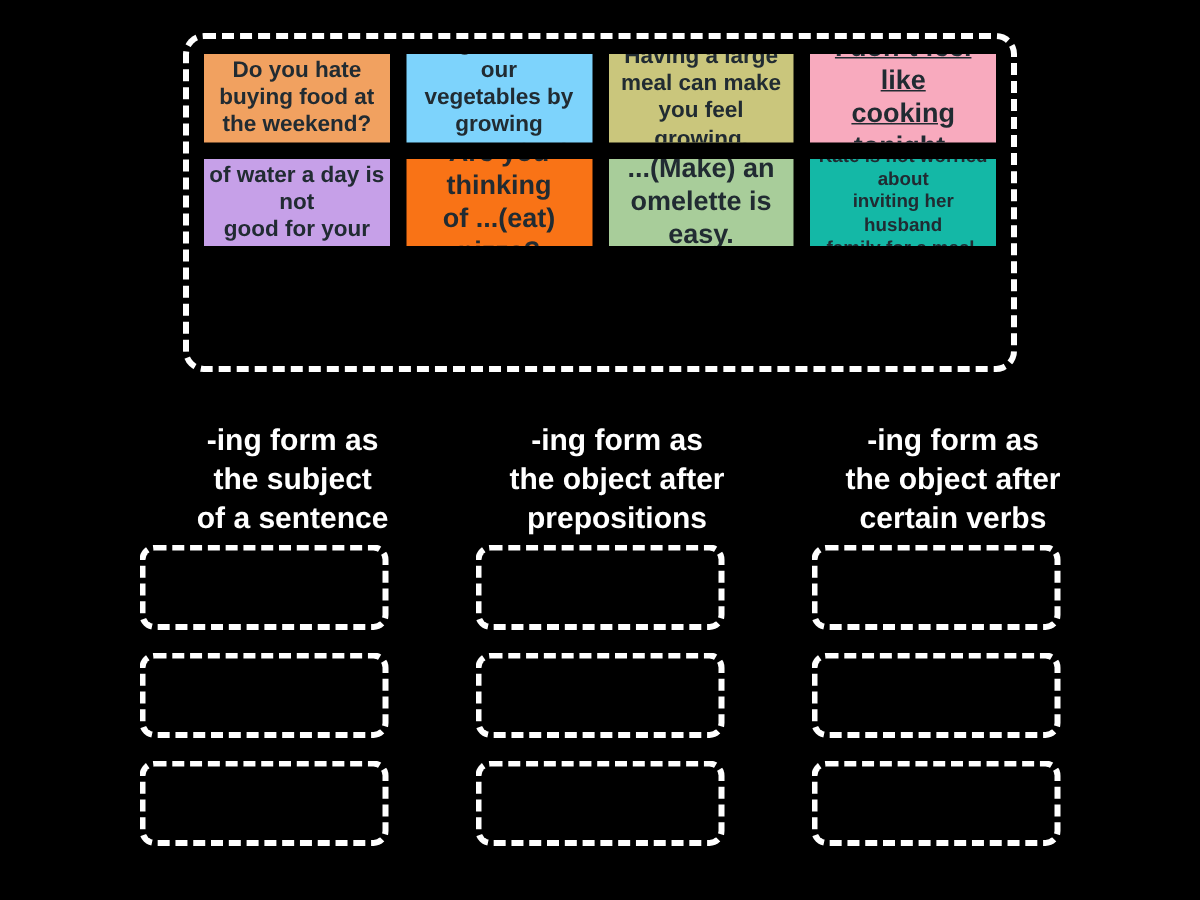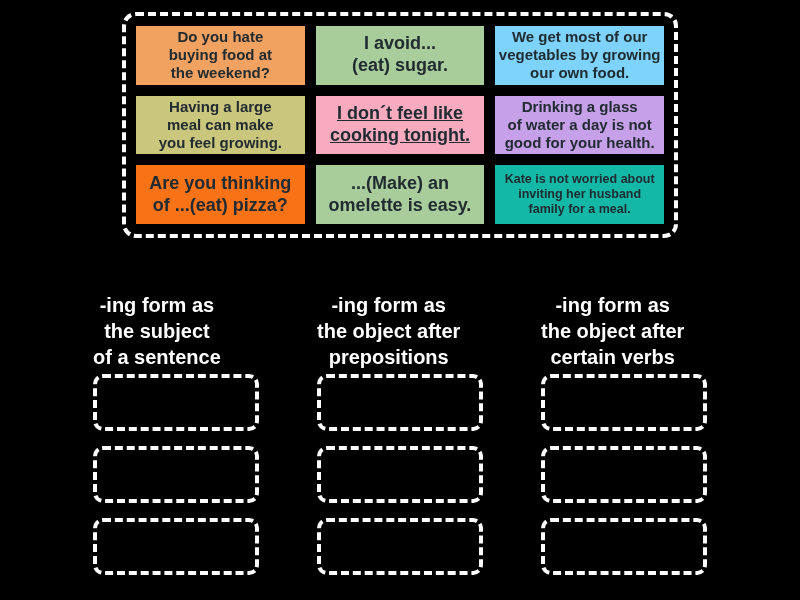--- a/index.html
+++ b/index.html
@@ -12,29 +12,29 @@
     height: 600px;
     position: relative;
     overflow: hidden;
     font-family: "Liberation Sans", "DejaVu Sans", sans-serif;
   }
 
   
   .pool {
     position: absolute;
     left: 122px;
-    top: 12px;
+    top: 22px;
     width: 556px;
     height: 226px;
     box-sizing: border-box;
     border: 4px dashed #ffffff;
     border-radius: 14px;
     background: #000000;
     display: grid;
-    grid-template-columns: repeat(3, 1fr);
+    grid-template-columns: repeat(4, 1fr);
     grid-template-rows: repeat(3, 1fr);
     gap: 5px;
     padding: 7px;
   }
   .card {
     box-sizing: border-box;
     border: 3px solid #000000;
     border-radius: 3px;
     display: flex;
     align-items: center;
@@ -50,25 +50,25 @@
     display: block;
     padding: 1px 2px;
   }
   .card.m  { font-size: 18px; }
   .card.s  { font-size: 15px; }
   .card.xs { font-size: 12.5px; }
 
   
   .column {
     position: absolute;
-    top: 292px;
+    top: 281px;
     width: 166px;
     display: flex;
     flex-direction: column;
-    align-items: flex-start;
+    align-items: flex-end;
   }
   .col-1 { left: 93px; }
   .col-2 { left: 317px; }
   .col-3 { left: 541px; }
 
   .heading {
     color: #ffffff;
     font-weight: bold;
     font-size: 20px;
     line-height: 26px;
@@ -89,24 +89,20 @@
   .slot + .slot { margin-top: 15px; }
 </style>
 </head>
 <body>
 
 <div class="pool">
   <div class="card s" style="background-color: rgb(241, 161, 96);">
     <span>Do you hate
 buying food at
 the weekend?</span>
-  </div>
-  <div class="card m" style="background-color: rgb(168, 205, 154);">
-    <span>I avoid...
-(eat) sugar.</span>
   </div>
   <div class="card s" style="background-color: #7dd3fc;">
     <span>We get most of our
 vegetables by growing
 our own food.</span>
   </div>
   <div class="card s" style="background-color: rgb(202, 198, 124);">
     <span>Having a large
 meal can make
 you feel growing.</span>

